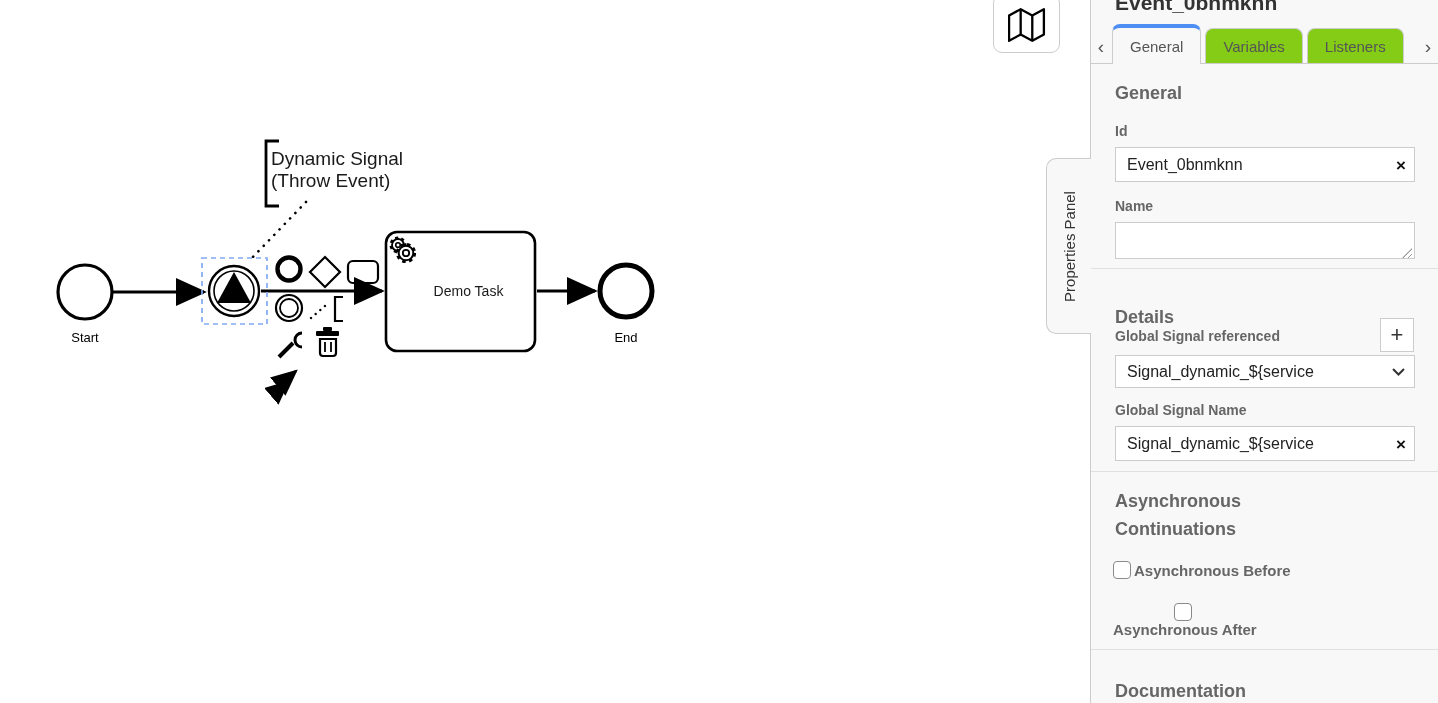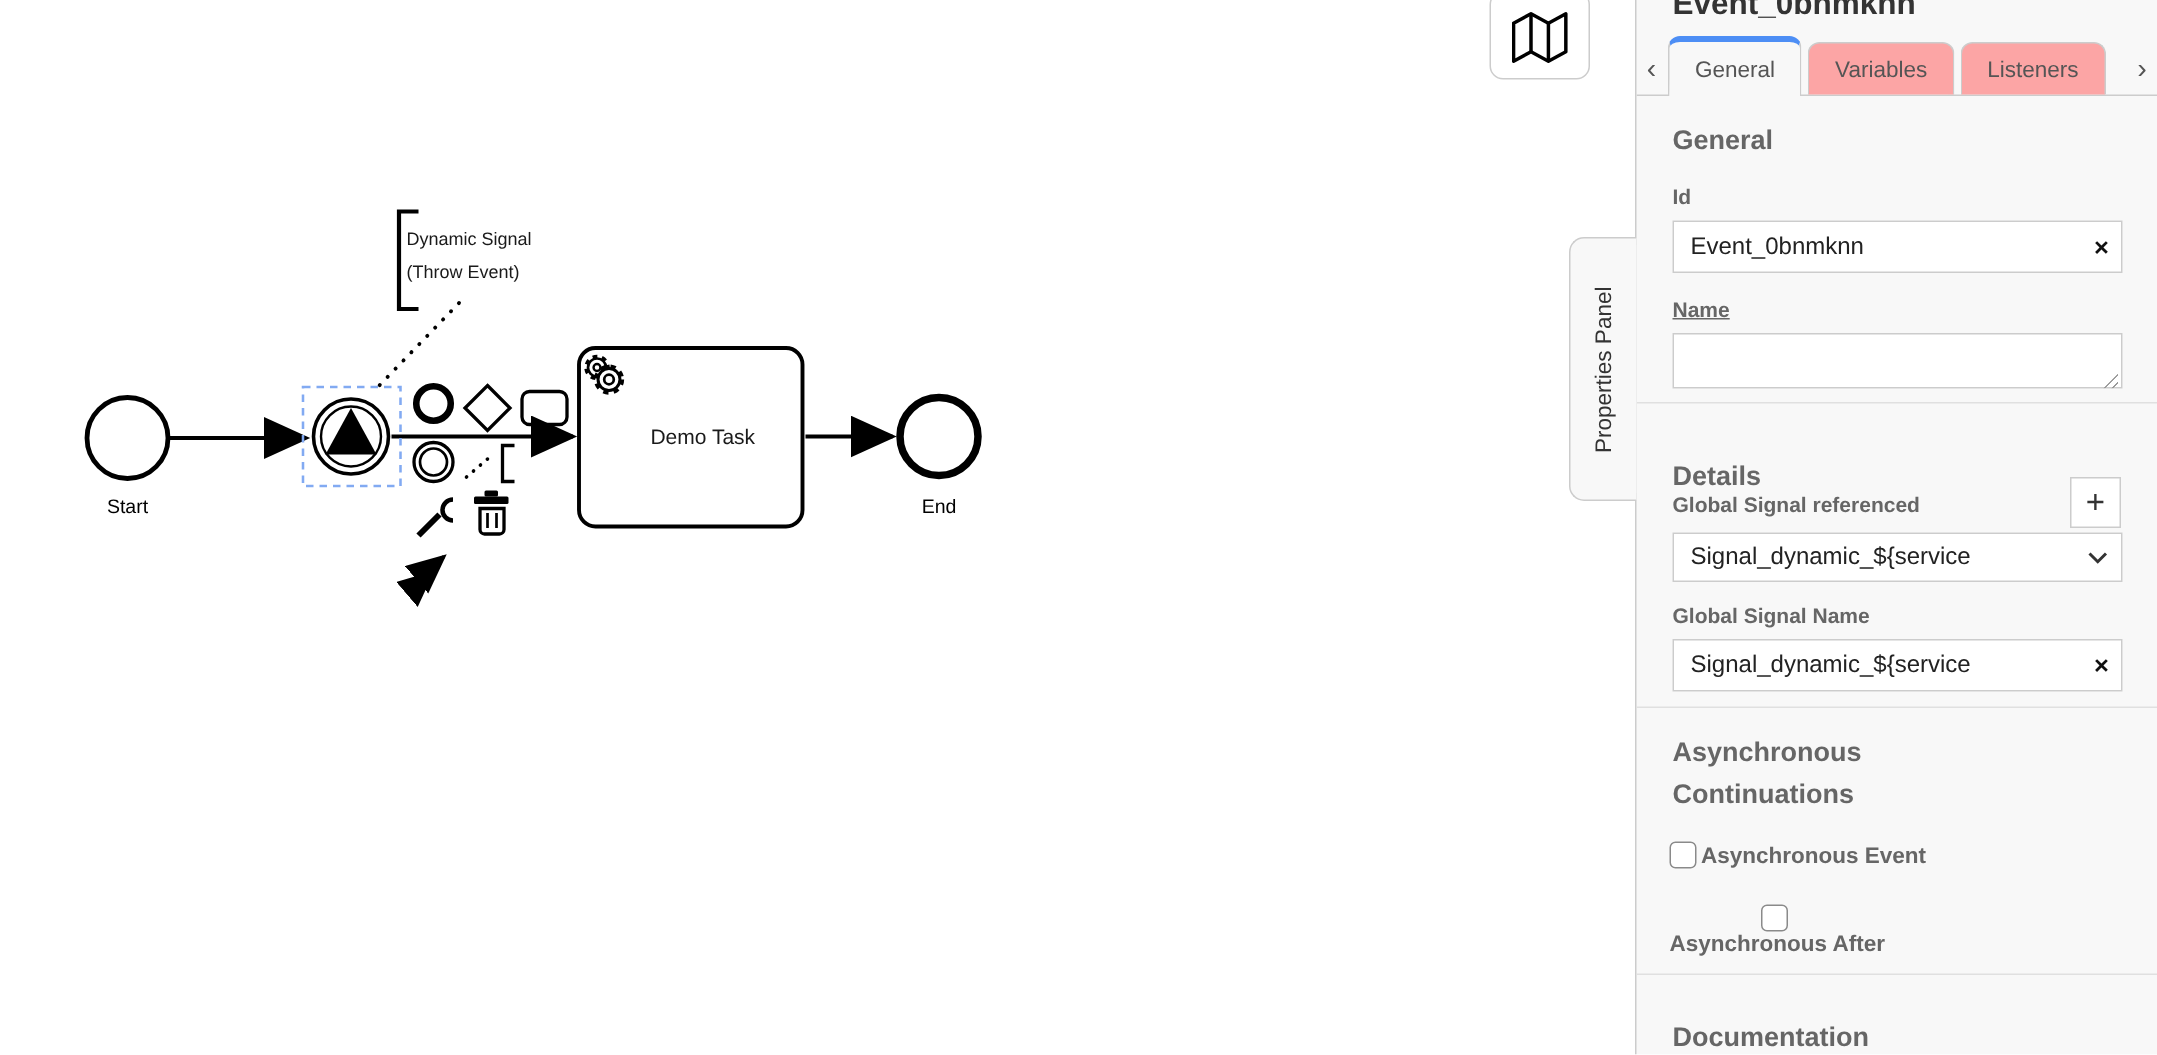--- a/index.html
+++ b/index.html
@@ -5,41 +5,41 @@
   * { box-sizing: border-box; margin: 0; padding: 0; }
   html,body { width:1438px; height:703px; overflow:hidden; background:#fff;
     font-family:"Liberation Sans", sans-serif; }
   .stage { position:relative; width:1438px; height:703px; overflow:hidden; }
 
   
   .canvas { position:absolute; left:0; top:0; width:1090px; height:703px; background:#fff; }
   .canvas svg { position:absolute; left:0; top:0; }
   .cv-label { position:absolute; color:#000000; font-size:13px; text-align:center; }
   .task-label { position:absolute; color:#1a1a1a; font-size:14px; text-align:center; }
-  .anno-text { position:absolute; color:#1a1a1a; font-size:12px; line-height:22px; text-align:left; }
+  .anno-text { position:absolute; color:#1a1a1a; font-size:19px; line-height:22px; text-align:left; }
 
   
   .minimap-btn { position:absolute; left:993px; top:-6px; width:67px; height:59px;
     background:#fff; border:1px solid #ccc; border-radius:9px;
     display:flex; align-items:flex-end; justify-content:center; padding-bottom:9px; }
 
   
   .pp-toggle { position:absolute; left:1046px; top:158px; width:45px; height:176px;
     background:#f8f8f8; border:1px solid #ccc; border-right:none;
     border-radius:10px 0 0 10px; display:flex; align-items:center; justify-content:center; z-index:3; }
   .pp-toggle span { transform:rotate(-90deg); white-space:nowrap; font-size:15px; color:#333; }
 
   
   .panel { position:absolute; left:1090px; top:0; width:348px; height:703px;
     background:#f8f8f8; border-left:1px solid #ccc; overflow:hidden; z-index:2; }
   .p-title { position:absolute; top:-9px; left:24px; font-size:21px; font-weight:bold; color:#333; }
 
   .tabbar-line { position:absolute; top:63px; left:0; width:348px; height:1px; background:#ccc; }
   .tabs { position:absolute; top:24px; left:21px; display:flex; gap:4px; }
-  .tab { background:#fca5a5; border:1px solid #ccc; border-bottom:none;
+  .tab { background:#84cc16; border:1px solid #ccc; border-bottom:none;
     border-radius:8px 8px 0 0; height:35px; margin-top:4px; padding:0 17px;
     display:flex; align-items:center; font-size:15px; color:#555; }
   .tab.active { margin-top:0; height:40px; border-top:4px solid var(--accent);
     position:relative; z-index:4; background:#f8f8f8; }
   .tab-nav { position:absolute; width:14px; height:22px; top:36px; font-size:19px;
     color:#555; display:flex; align-items:center; justify-content:center; cursor:pointer; }
   .tab-nav.prev { left:3px; }
   .tab-nav.next { left:330px; }
 
   .sec-h { position:absolute; left:24px; font-size:18px; font-weight:bold; color:#666; line-height:28px; }
@@ -196,21 +196,21 @@
     </div>
 
     <div class="sec-h" style="top:79px;">General</div>
 
     <div class="fld-lbl" style="top:123px;">Id</div>
     <div class="field" style="top:147px;">
       <input type="text" value="Event_0bnmknn" style="">
       <span class="clear-x">×</span>
     </div>
 
-    <div class="fld-lbl" style="top:198px;text-decoration:underline;">Name</div>
+    <div class="fld-lbl" style="top:198px;">Name</div>
     <div class="field" style="top:222px;">
       <textarea class="name-area" style=""></textarea>
       <span class="resize-handle"></span>
     </div>
 
     <div class="divider" style="top:268px;"></div>
 
     <div class="sec-h" style="top:283px;margin-top:20px;">Details</div>
 
     <div class="fld-lbl" style="top:328px;">Global Signal referenced</div>
@@ -229,21 +229,21 @@
       <input type="text" value="Signal_dynamic_${service" style="">
       <span class="clear-x">×</span>
     </div>
 
     <div class="divider" style="top:471px;"></div>
 
     <div class="sec-h" style="top:487px; width:235px;">Asynchronous Continuations</div>
 
     <div class="chk-row" style="top:561px;">
       <input type="checkbox" class="chk" style="">
-      <span class="chk-lbl">Asynchronous Event</span>
+      <span class="chk-lbl">Asynchronous Before</span>
     </div>
     <div class="chk-row" style="top:603px;flex-direction:column;">
       <input type="checkbox" class="chk" style="">
       <span class="chk-lbl">Asynchronous After</span>
     </div>
 
     <div class="divider" style="top:649px;"></div>
 
     <div class="sec-h" style="top:665px;margin-top:12px;">Documentation</div>
   </div>

